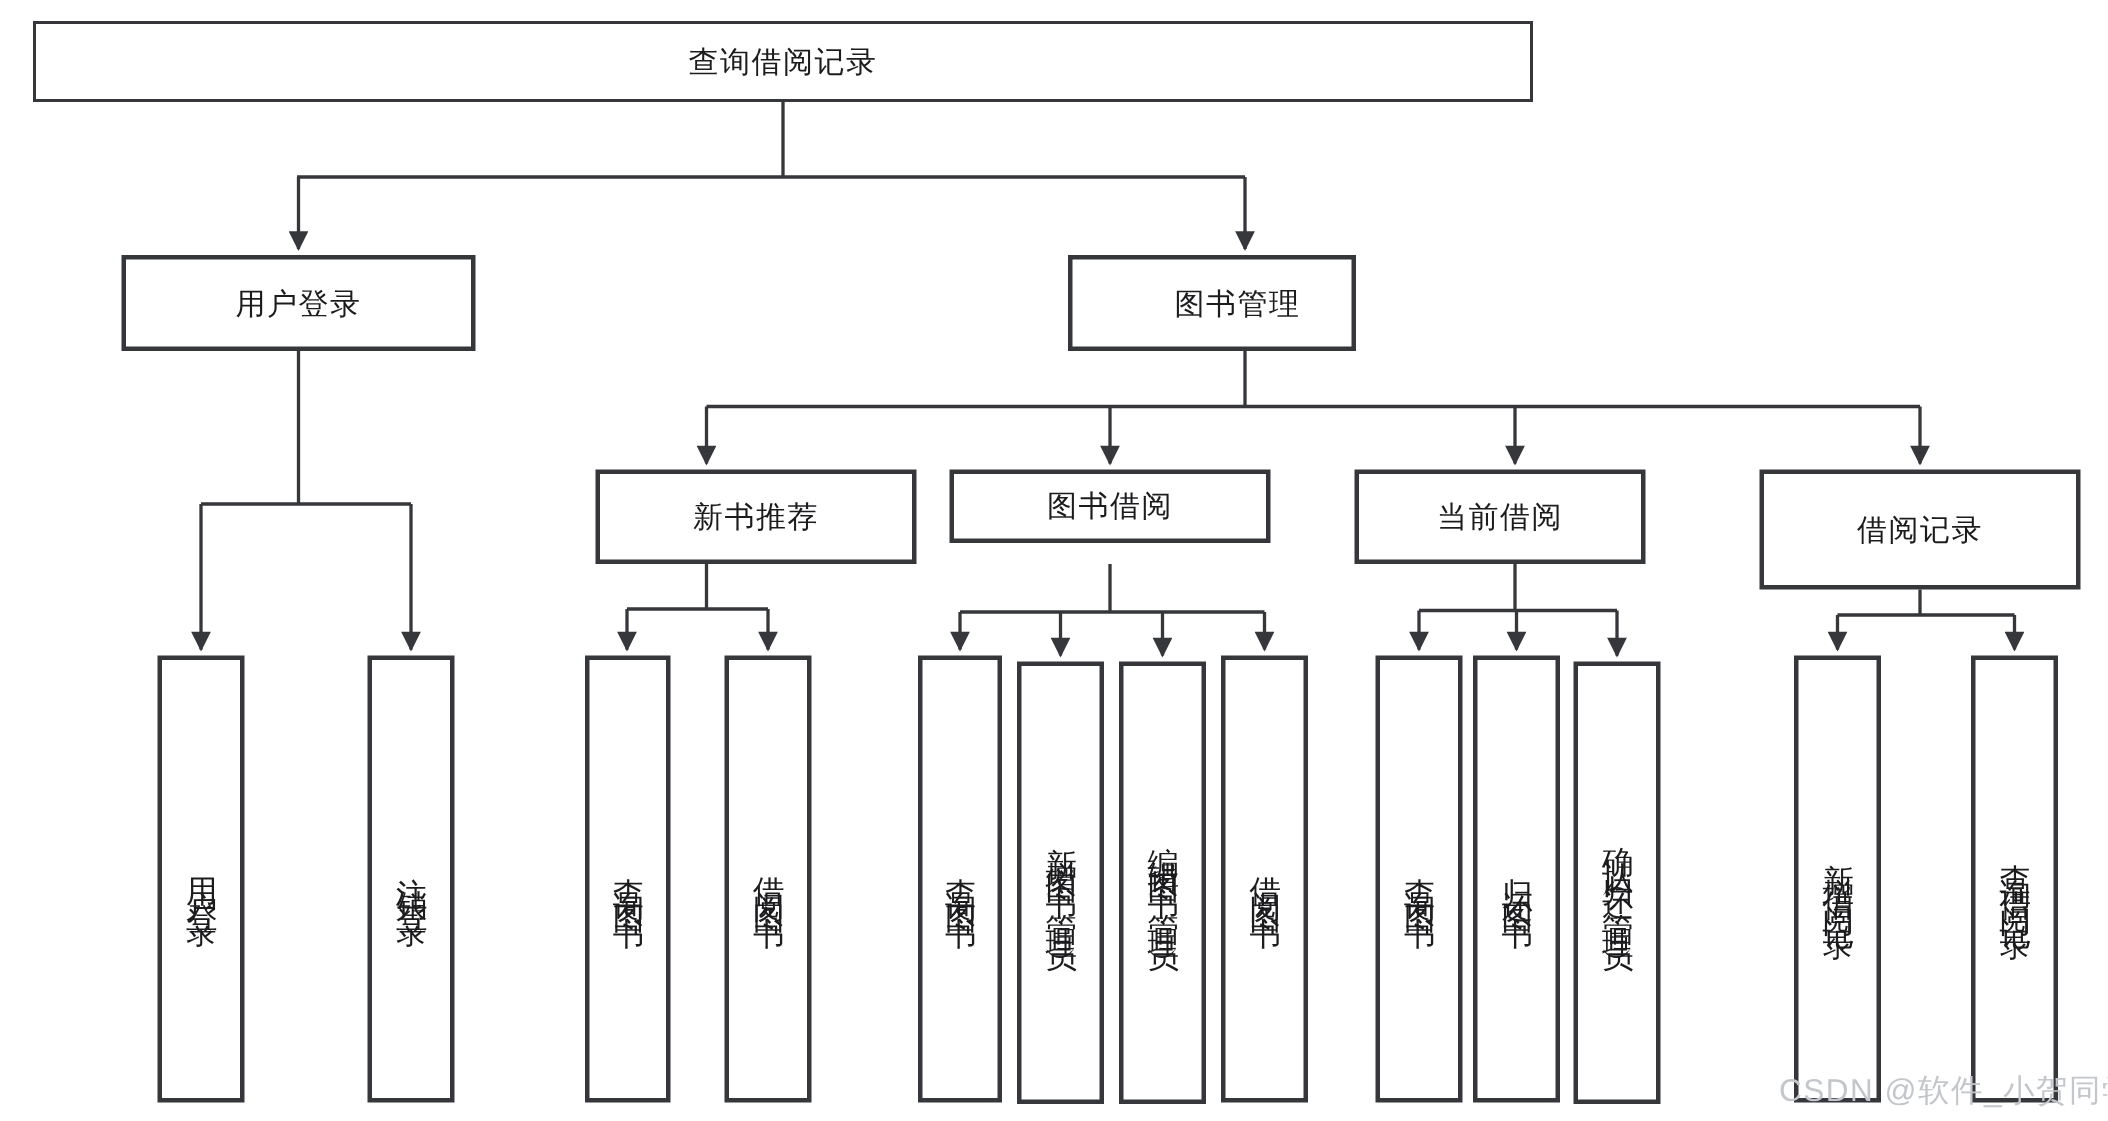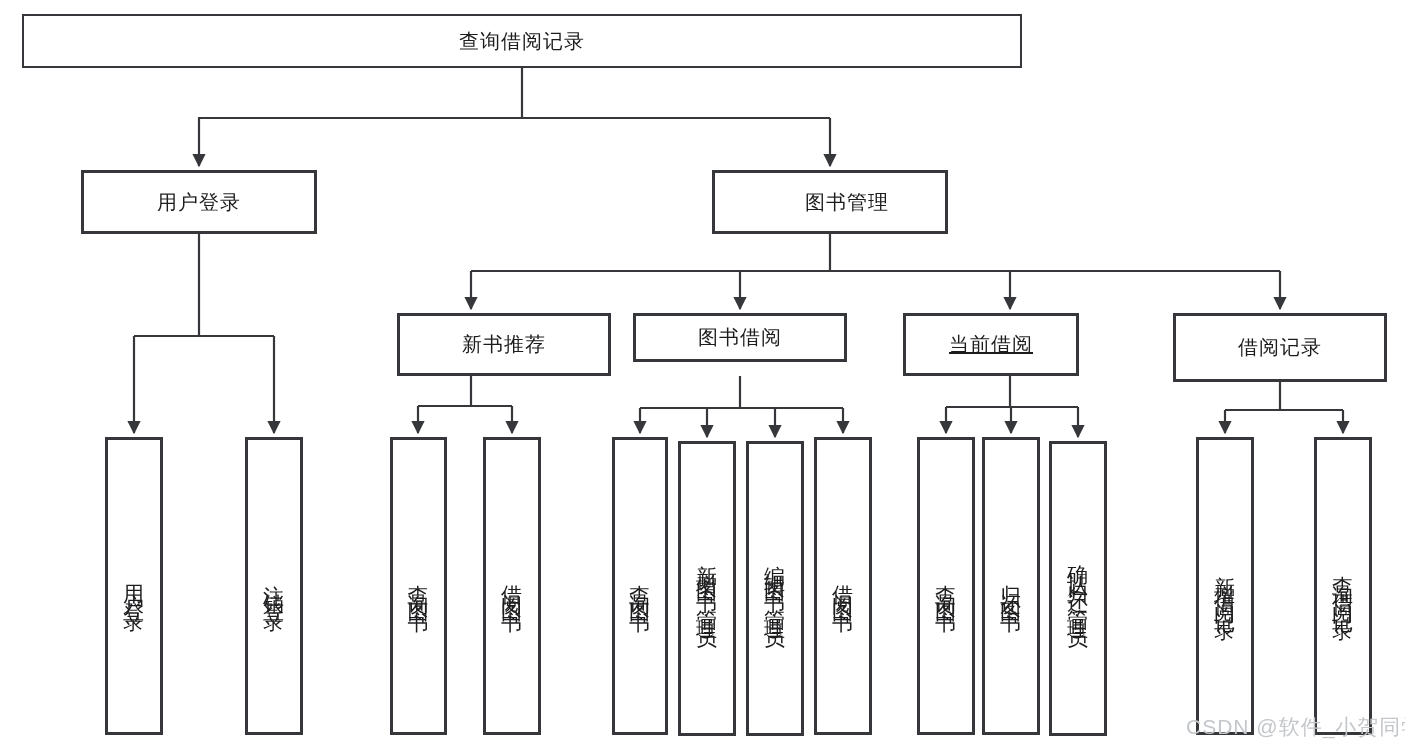--- a/index.html
+++ b/index.html
@@ -60,34 +60,34 @@
     </g>
   </svg>
 
   <div class="node h root" style="left:22px;top:14px;width:1000px;height:54px;">
     <span class="lbl">查询借阅记录</span>
   </div>
 
   <div class="node h" style="left:81px;top:170px;width:236px;height:64px;">
     <span class="lbl">用户登录</span>
   </div>
-  <div class="node h" style="left:712px;top:170px;width:236px;height:64px;padding-left:34px;">
+  <div class="node h" style="left:712px;top:170px;width:192px;height:64px;padding-left:34px;">
     <span class="lbl">图书管理</span>
   </div>
 
   <div class="node h" style="left:364px;top:313px;width:214px;height:63px;margin-left:33px;">
     <span class="lbl">新书推荐</span>
   </div>
   <div class="node h" style="left:633px;top:313px;width:214px;height:49px;">
     <span class="lbl">图书借阅</span>
   </div>
-  <div class="node h" style="left:903px;top:313px;width:176px;height:63px;text-decoration:underline;">
+  <div class="node h" style="left:903px;top:313px;width:194px;height:63px;">
     <span class="lbl">当前借阅</span>
   </div>
-  <div class="node h" style="left:1173px;top:313px;width:214px;height:69px;">
+  <div class="node h" style="left:1173px;top:313px;width:214px;height:80px;">
     <span class="lbl">借阅记录</span>
   </div>
 
   <div class="node v" style="left:105px;top:437px;width:58px;height:298px;">
     <span class="lbl">用户登录</span>
   </div>
   <div class="node v" style="left:245px;top:437px;width:58px;height:298px;">
     <span class="lbl">注销登录</span>
   </div>
 

